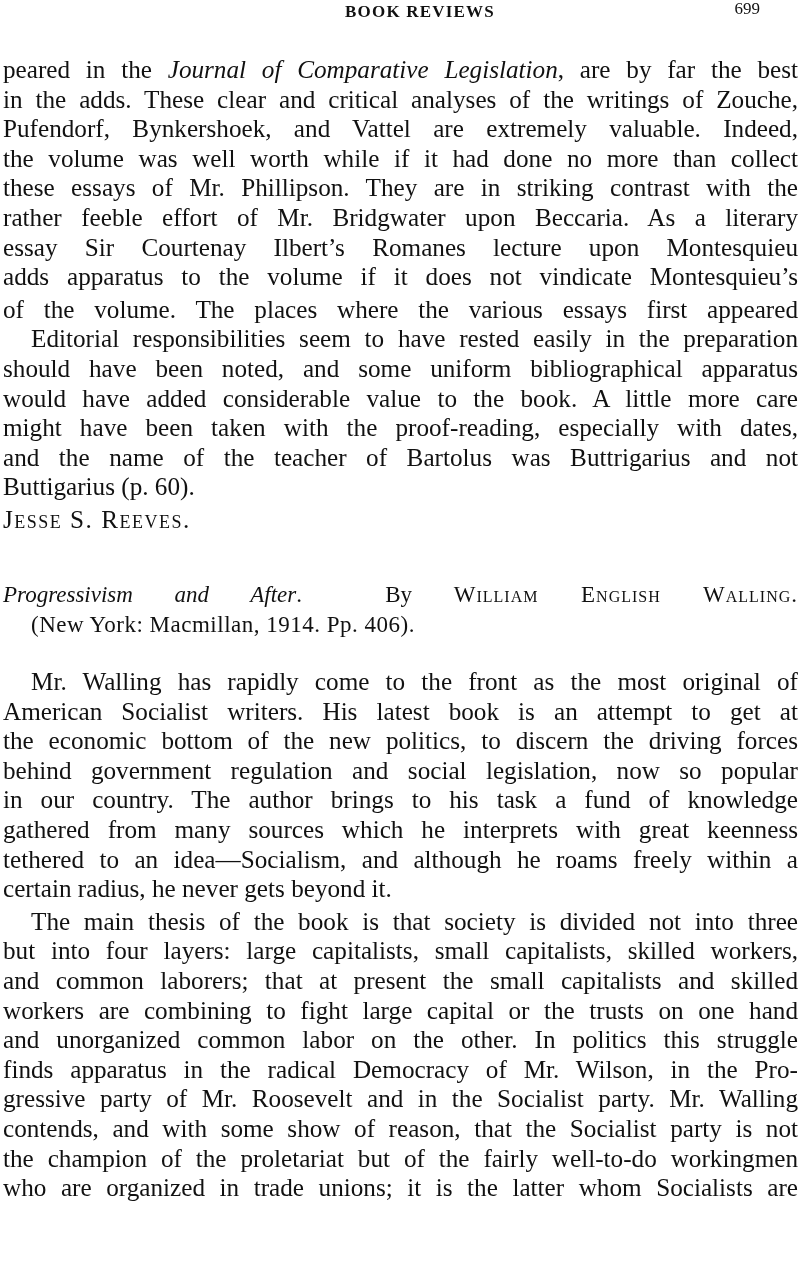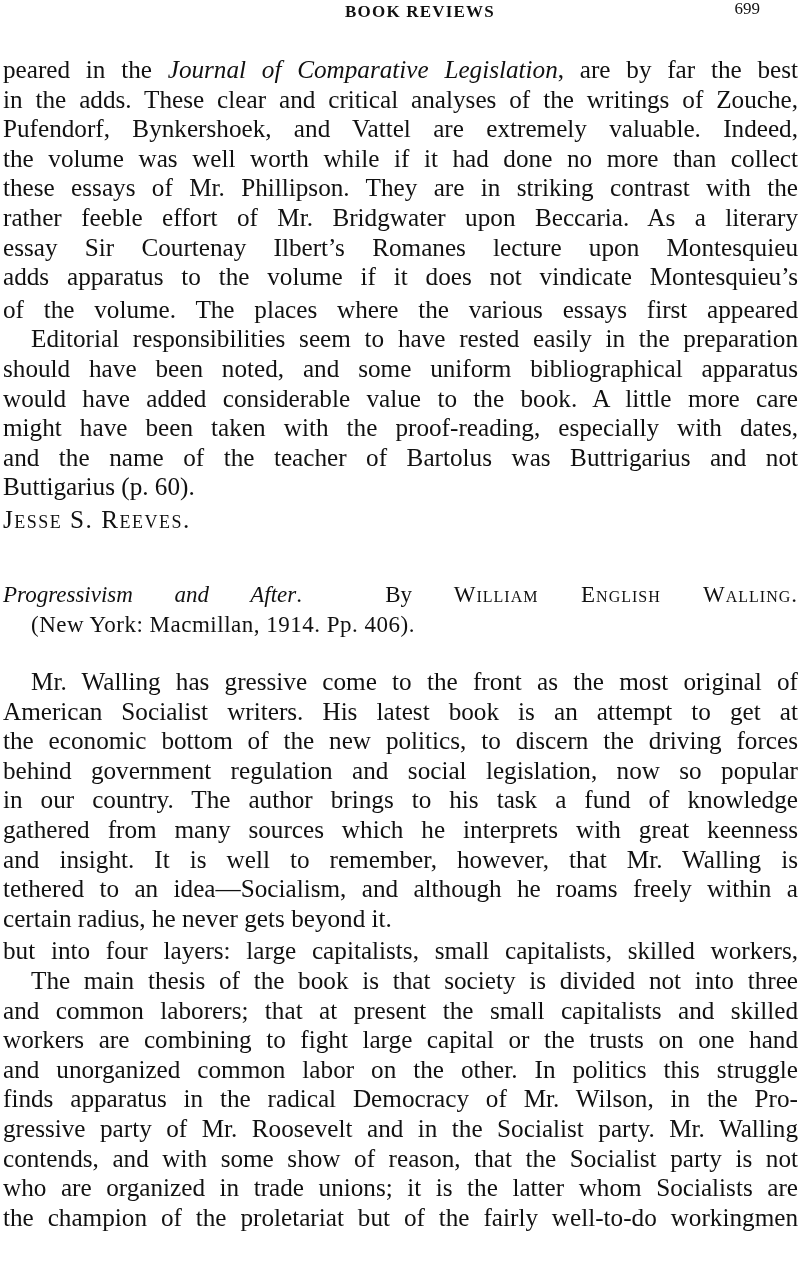--- a/index.html
+++ b/index.html
@@ -79,37 +79,36 @@
 
   <span class="signature">Jesse S. Reeves.</span>
 
   <div class="book-title">
     <span class="line"><i>Progressivism and After</i><span>.</span>&nbsp;&nbsp;<span>By</span>&nbsp;<span class="sc">William English Walling.</span></span>
     <span class="line sub-line">(New York: Macmillan, 1914.  Pp. 406).</span>
   </div>
   <div class="after-title-gap"></div>
 
   <div>
-    <span class="line indent">Mr. Walling has gressive come to the front as the most original of</span>
+    <span class="line indent">Mr. Walling has rapidly come to the front as the most original of</span>
     <span class="line">American Socialist writers.  His latest book is an attempt to get at</span>
     <span class="line">the economic bottom of the new politics, to discern the driving forces</span>
     <span class="line">behind government regulation and social legislation, now so popular</span>
     <span class="line">in our country.  The author brings to his task a fund of knowledge</span>
     <span class="line">gathered from many sources which he interprets with great keenness</span>
-    <span class="line">and insight.  It is well to remember, however, that Mr. Walling is</span>
     <span class="line">tethered to an idea—Socialism, and although he roams freely within a</span>
     <span class="line last">certain radius, he never gets beyond it.</span>
   </div>
   <div class="para-gap"></div>
 
   <div>
+    <span class="line indent">The main thesis of the book is that society is divided not into three</span>
     <span class="line">but into four layers: large capitalists, small capitalists, skilled workers,</span>
-    <span class="line indent">The main thesis of the book is that society is divided not into three</span>
     <span class="line">and common laborers; that at present the small capitalists and skilled</span>
     <span class="line">workers are combining to fight large capital or the trusts on one hand</span>
     <span class="line">and unorganized common labor on the other.  In politics this struggle</span>
     <span class="line">finds apparatus in the radical Democracy of Mr. Wilson, in the Pro-</span>
     <span class="line">gressive party of Mr. Roosevelt and in the Socialist party.  Mr. Walling</span>
     <span class="line">contends, and with some show of reason, that the Socialist party is not</span>
+    <span class="line">the champion of the proletariat but of the fairly well-to-do workingmen</span>
     <span class="line">who are organized in trade unions; it is the latter whom Socialists are</span>
-    <span class="line">the champion of the proletariat but of the fairly well-to-do workingmen</span>
   </div>
 </div>
 
 </body></html>

